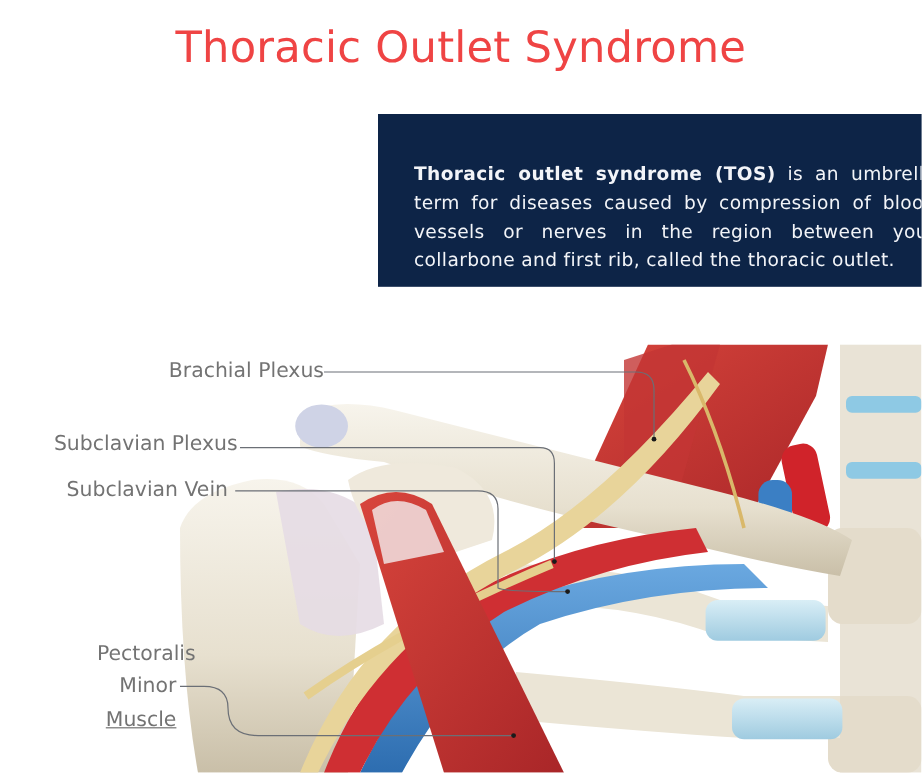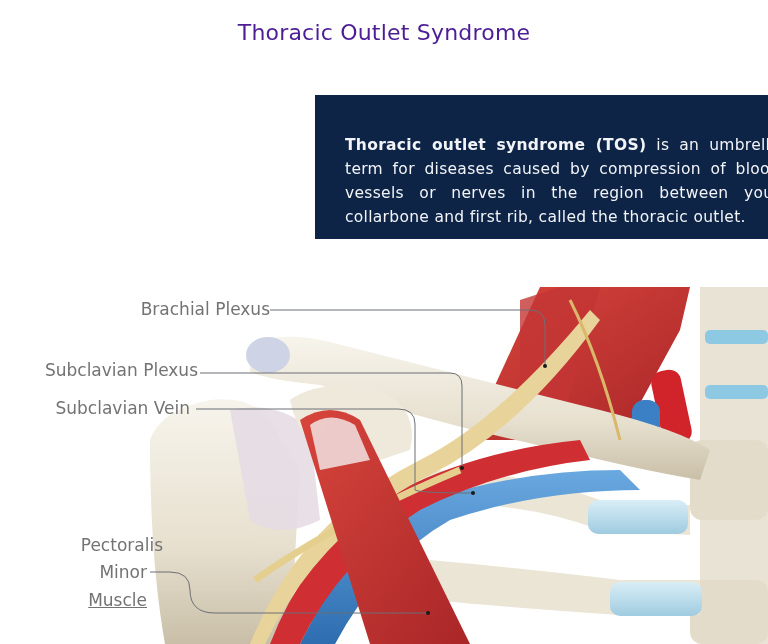--- a/index.html
+++ b/index.html
@@ -1,19 +1,19 @@
 <!DOCTYPE html>
 <html><head>
 <meta charset="utf-8">
 <style>
   html, body { margin:0; padding:0; }
   body { width:768px; height:644px; background:#ffffff; position:relative; overflow:hidden;
          font-family:"DejaVu Sans", sans-serif; }
   .title { position:absolute; left:0; top:20px; width:768px; text-align:center;
-           font-size:22px; font-weight:500; color:#4c1d95; letter-spacing:0.2px; }
+           font-size:36px; font-weight:500; color:#ef4444; letter-spacing:0.2px; }
   .infobox { position:absolute; left:273px; top:95px; width:495px; height:144px;
              background:#0d2447; box-sizing:border-box; padding:38px 30px 0 30px;margin-left:42px; }
   .infobox p { margin:0; color:#f2f4f8; font-size:15.5px; line-height:24px; text-align:justify; letter-spacing:0.3px; }
   .infobox b { font-weight:700; }
   .illus { position:absolute; left:0; top:287px; width:768px; height:357px; }
   .label { position:absolute; color:#737373; font-size:17px; white-space:nowrap; }
   .label.r { text-align:right; }
 </style>
 </head>
 <body>

